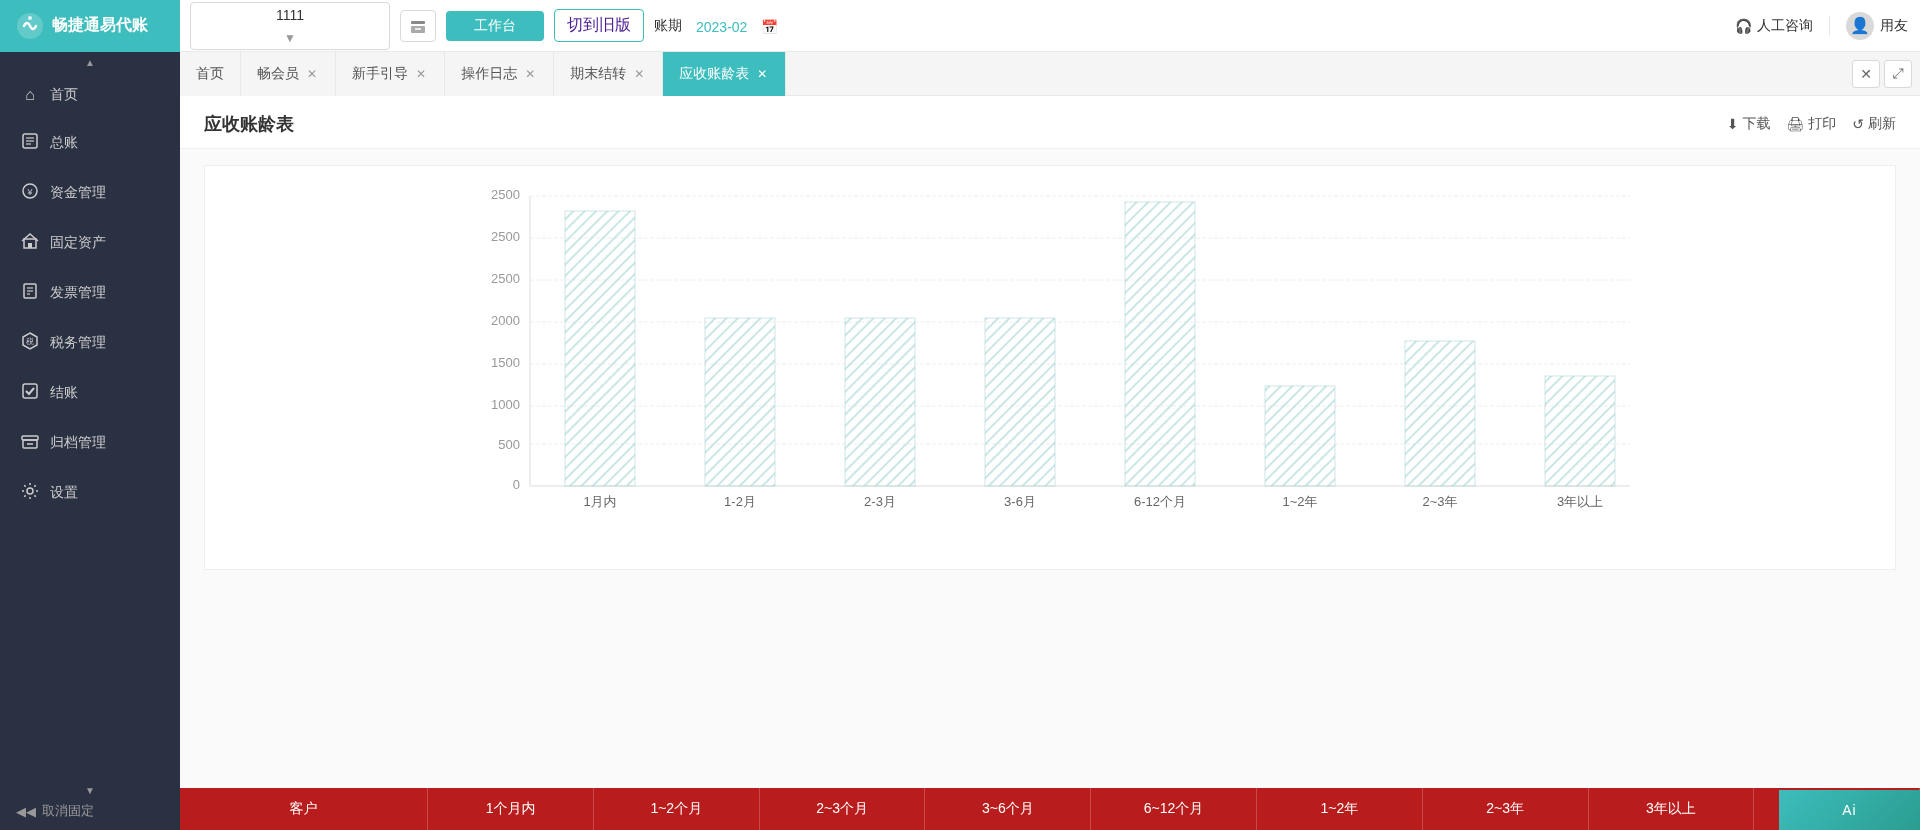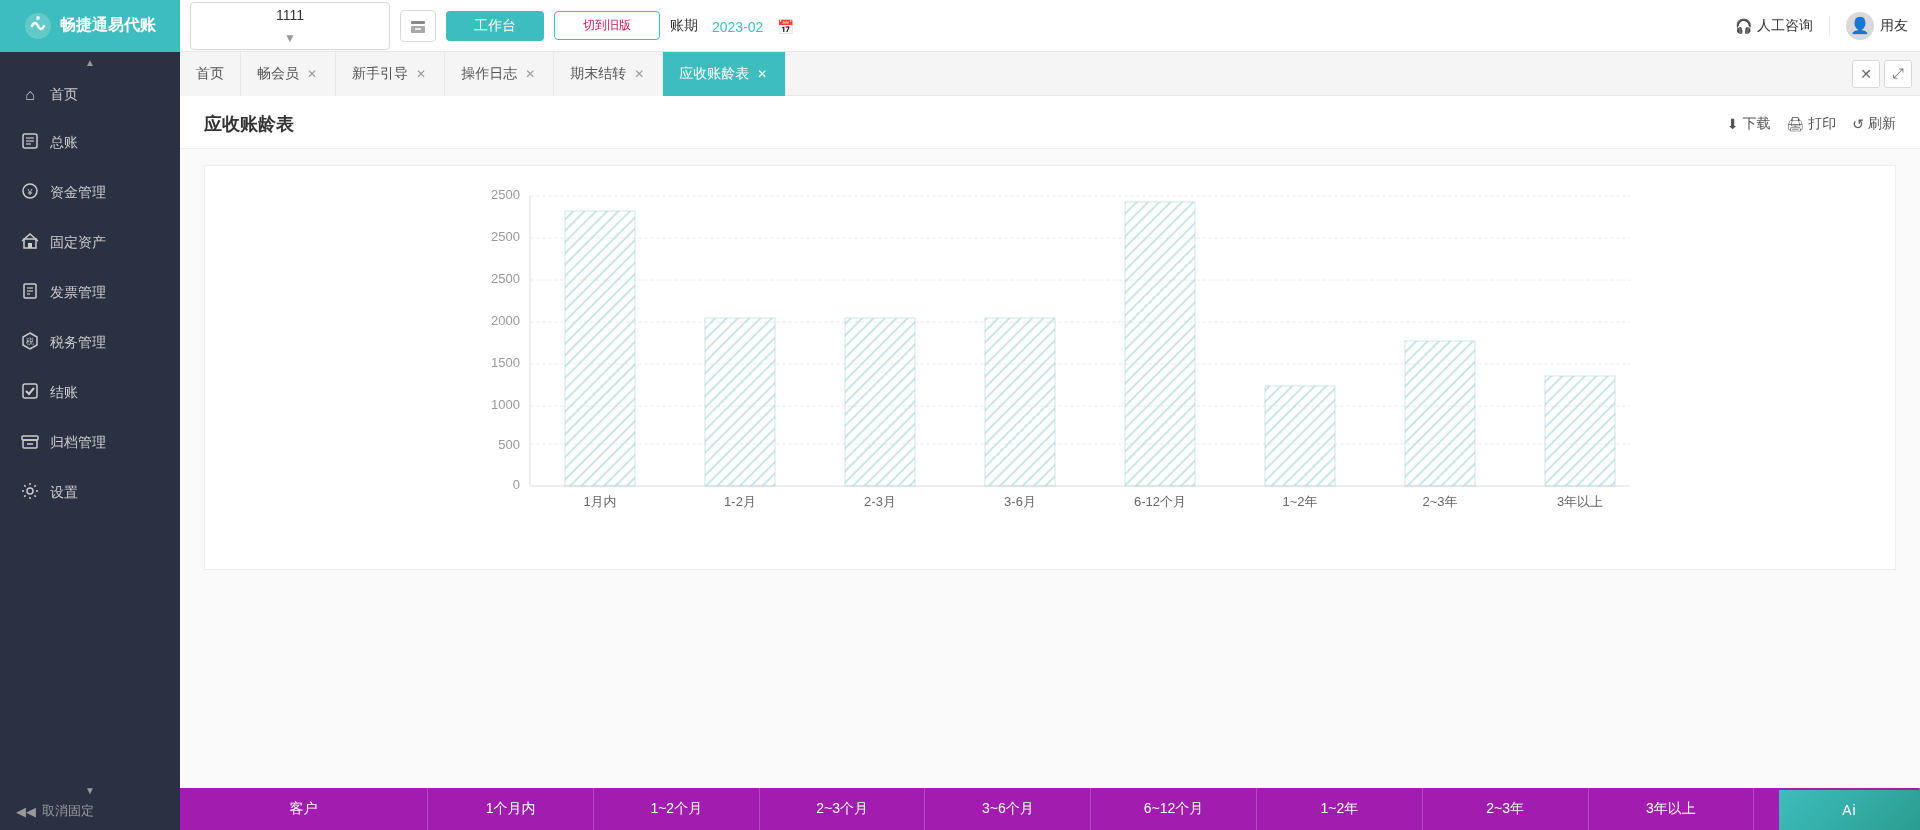--- a/index.html
+++ b/index.html
@@ -15,21 +15,21 @@
       padding: 0 12px;
       flex-shrink: 0;
       gap: 10px;
     }
     .logo-area {
       width: 180px;
       background: #3dbdbd;
       height: 52px;
       display: flex;
       align-items: center;
-      padding-left: 24px;
+      padding-left: 16px;
       flex-shrink: 0;
       margin-left: -12px;
       color: #fff;
       font-size: 16px;
       font-weight: bold;
       gap: 8px;
     }
     .logo-icon {
       width: 28px;
       height: 28px;
@@ -64,26 +64,26 @@
       background: #3dbdbd;
       color: #fff;
       border: none;
       border-radius: 4px;
       padding: 6px 28px;
       cursor: pointer;
       font-size: 14px;
     }
     .switch-btn {
       border: 1px solid #3dbdbd;
-      color: #be185d;
+      color: #4c1d95;
       background: #fff;
       border-radius: 4px;
-      padding: 5px 28px;
-      cursor: pointer;
-      font-size: 12px;
+      padding: 5px 12px;
+      cursor: pointer;
+      font-size: 16px;
     }
     .period-area {
       display: flex;
       align-items: flex-end;
       gap: 14px;
       color: #333;
       font-size: 14px;
     }
     .period-icon { color: #3dbdbd; }
     .header-right {
@@ -292,21 +292,21 @@
       position: relative;
     }
     .chart-svg-wrap {
       width: 100%;
       height: 360px;
     }
 
     
     .table-header-bar {
       height: 42px;
-      background: #a21caf;
+      background: #b91c1c;
       display: flex;
       align-items: center;
       flex-shrink: 0;
     }
     .table-col {
       display: flex;
       align-items: center;
       justify-content: center;
       color: #fff;
       font-size: 14px;

